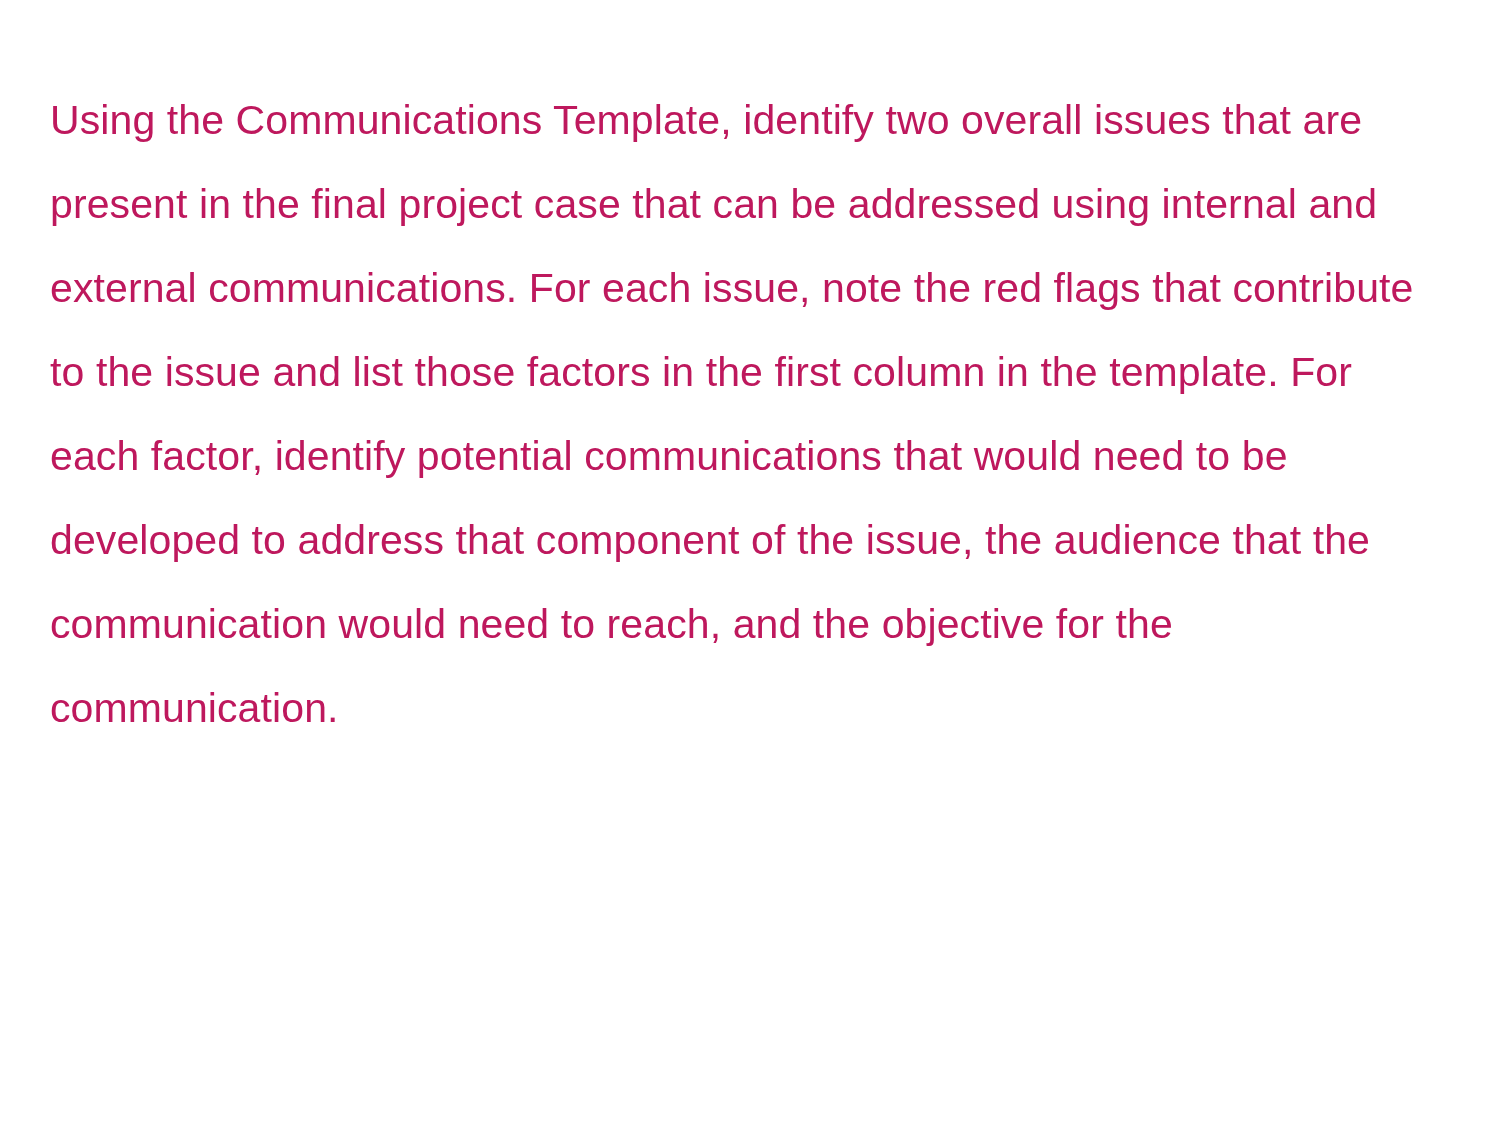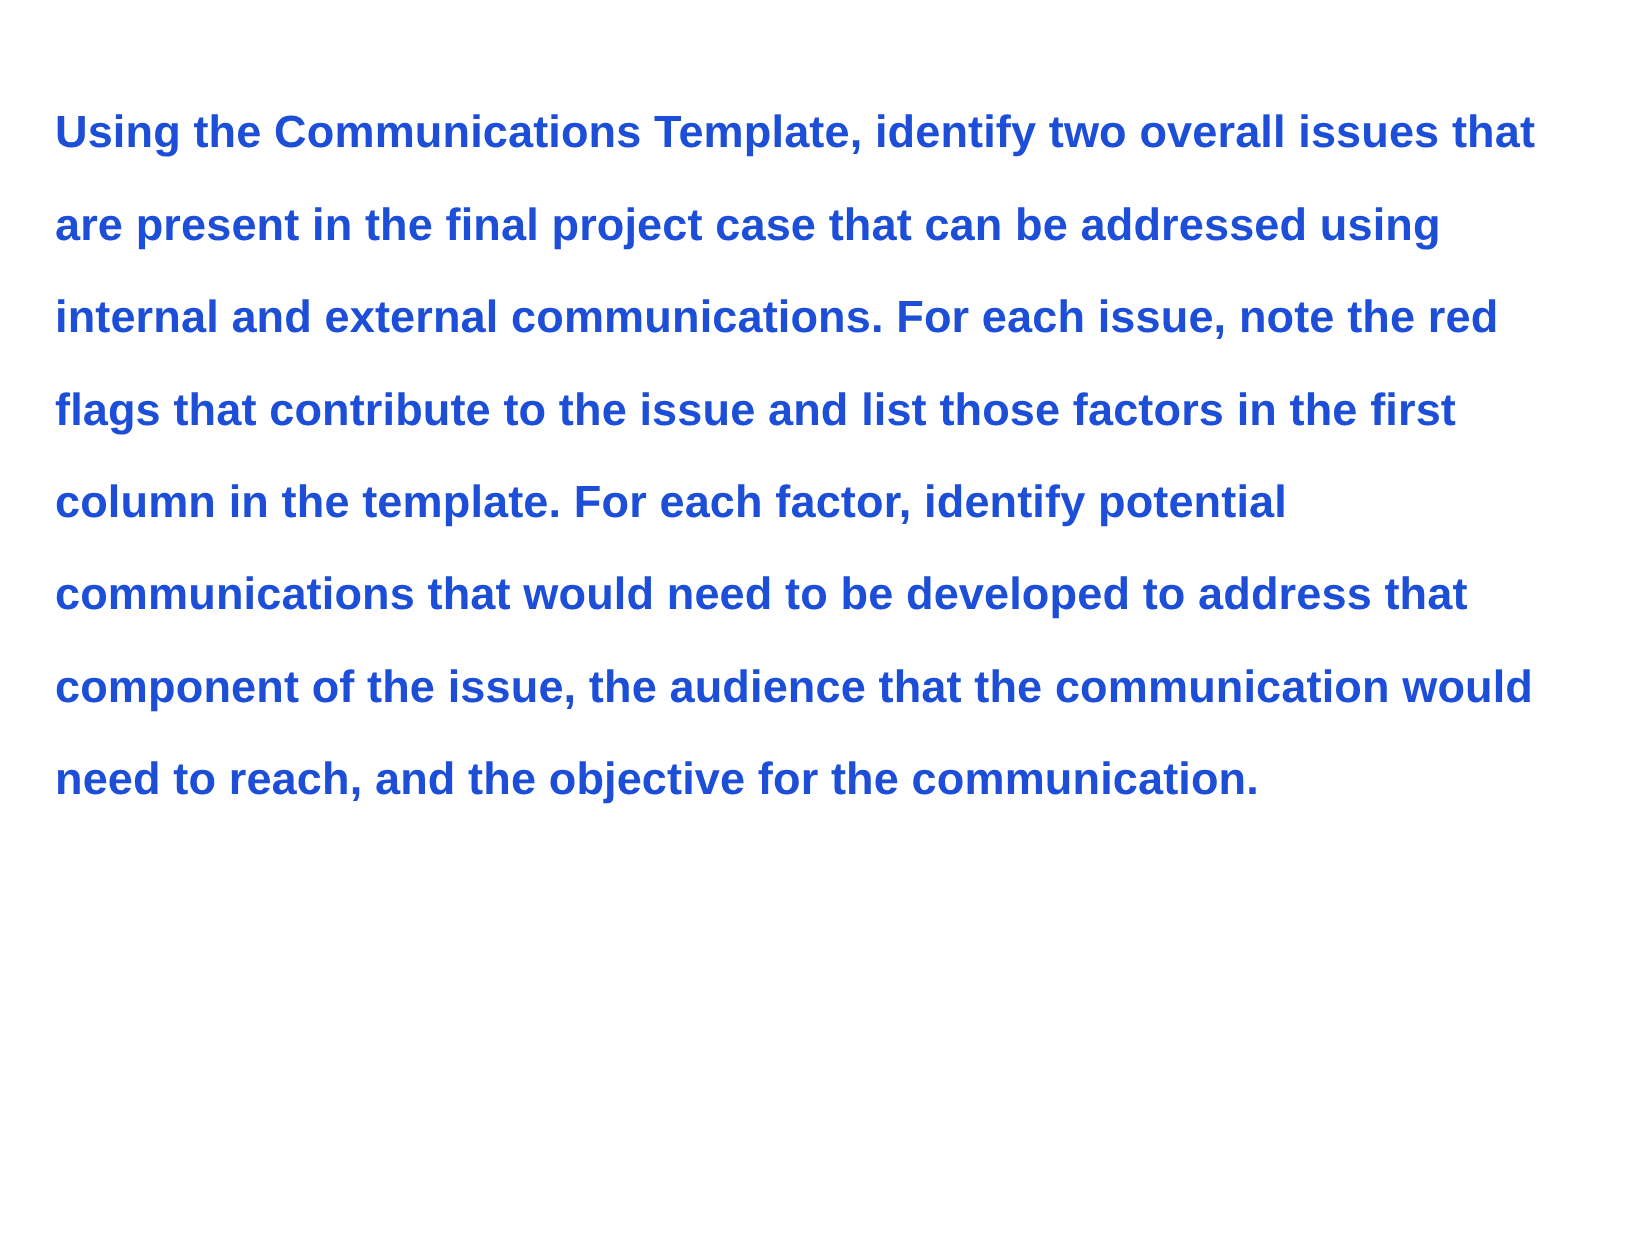--- a/index.html
+++ b/index.html
@@ -13,22 +13,22 @@
       background: #ffffff;
       font-family: -apple-system, BlinkMacSystemFont, "Segoe UI", "Helvetica Neue", Arial, sans-serif;
       padding: 78px 50px 50px 50px;
     }
     .content {
       max-width: 1400px;
     }
     .paragraph {
       font-size: 41px;
       line-height: 2.05;
-      color: #1d4ed8;
-      font-weight: 700;
+      color: #be185d;
+      font-weight: 400;
       letter-spacing: 0.1px;
     }
   </style>
 </head>
 <body>
 
 <div class="content">
   <p class="paragraph">Using the Communications Template, identify two overall issues that are present in the final project case that can be addressed using internal and external communications. For each issue, note the red flags that contribute to the issue and list those factors in the first column in the template. For each factor, identify potential communications that would need to be developed to address that component of the issue, the audience that the communication would need to reach, and the objective for the communication.</p>
 </div>
 

